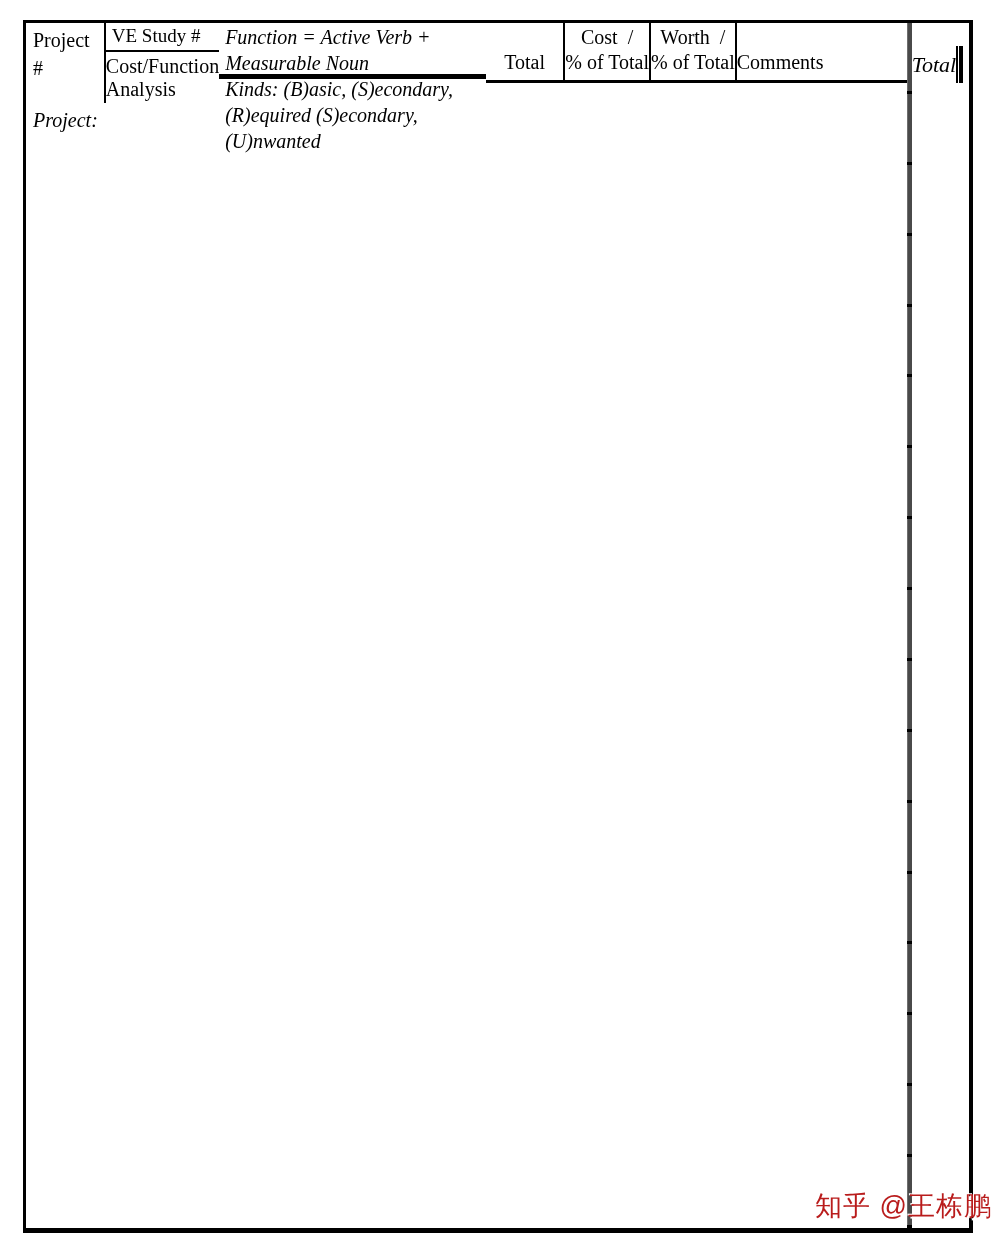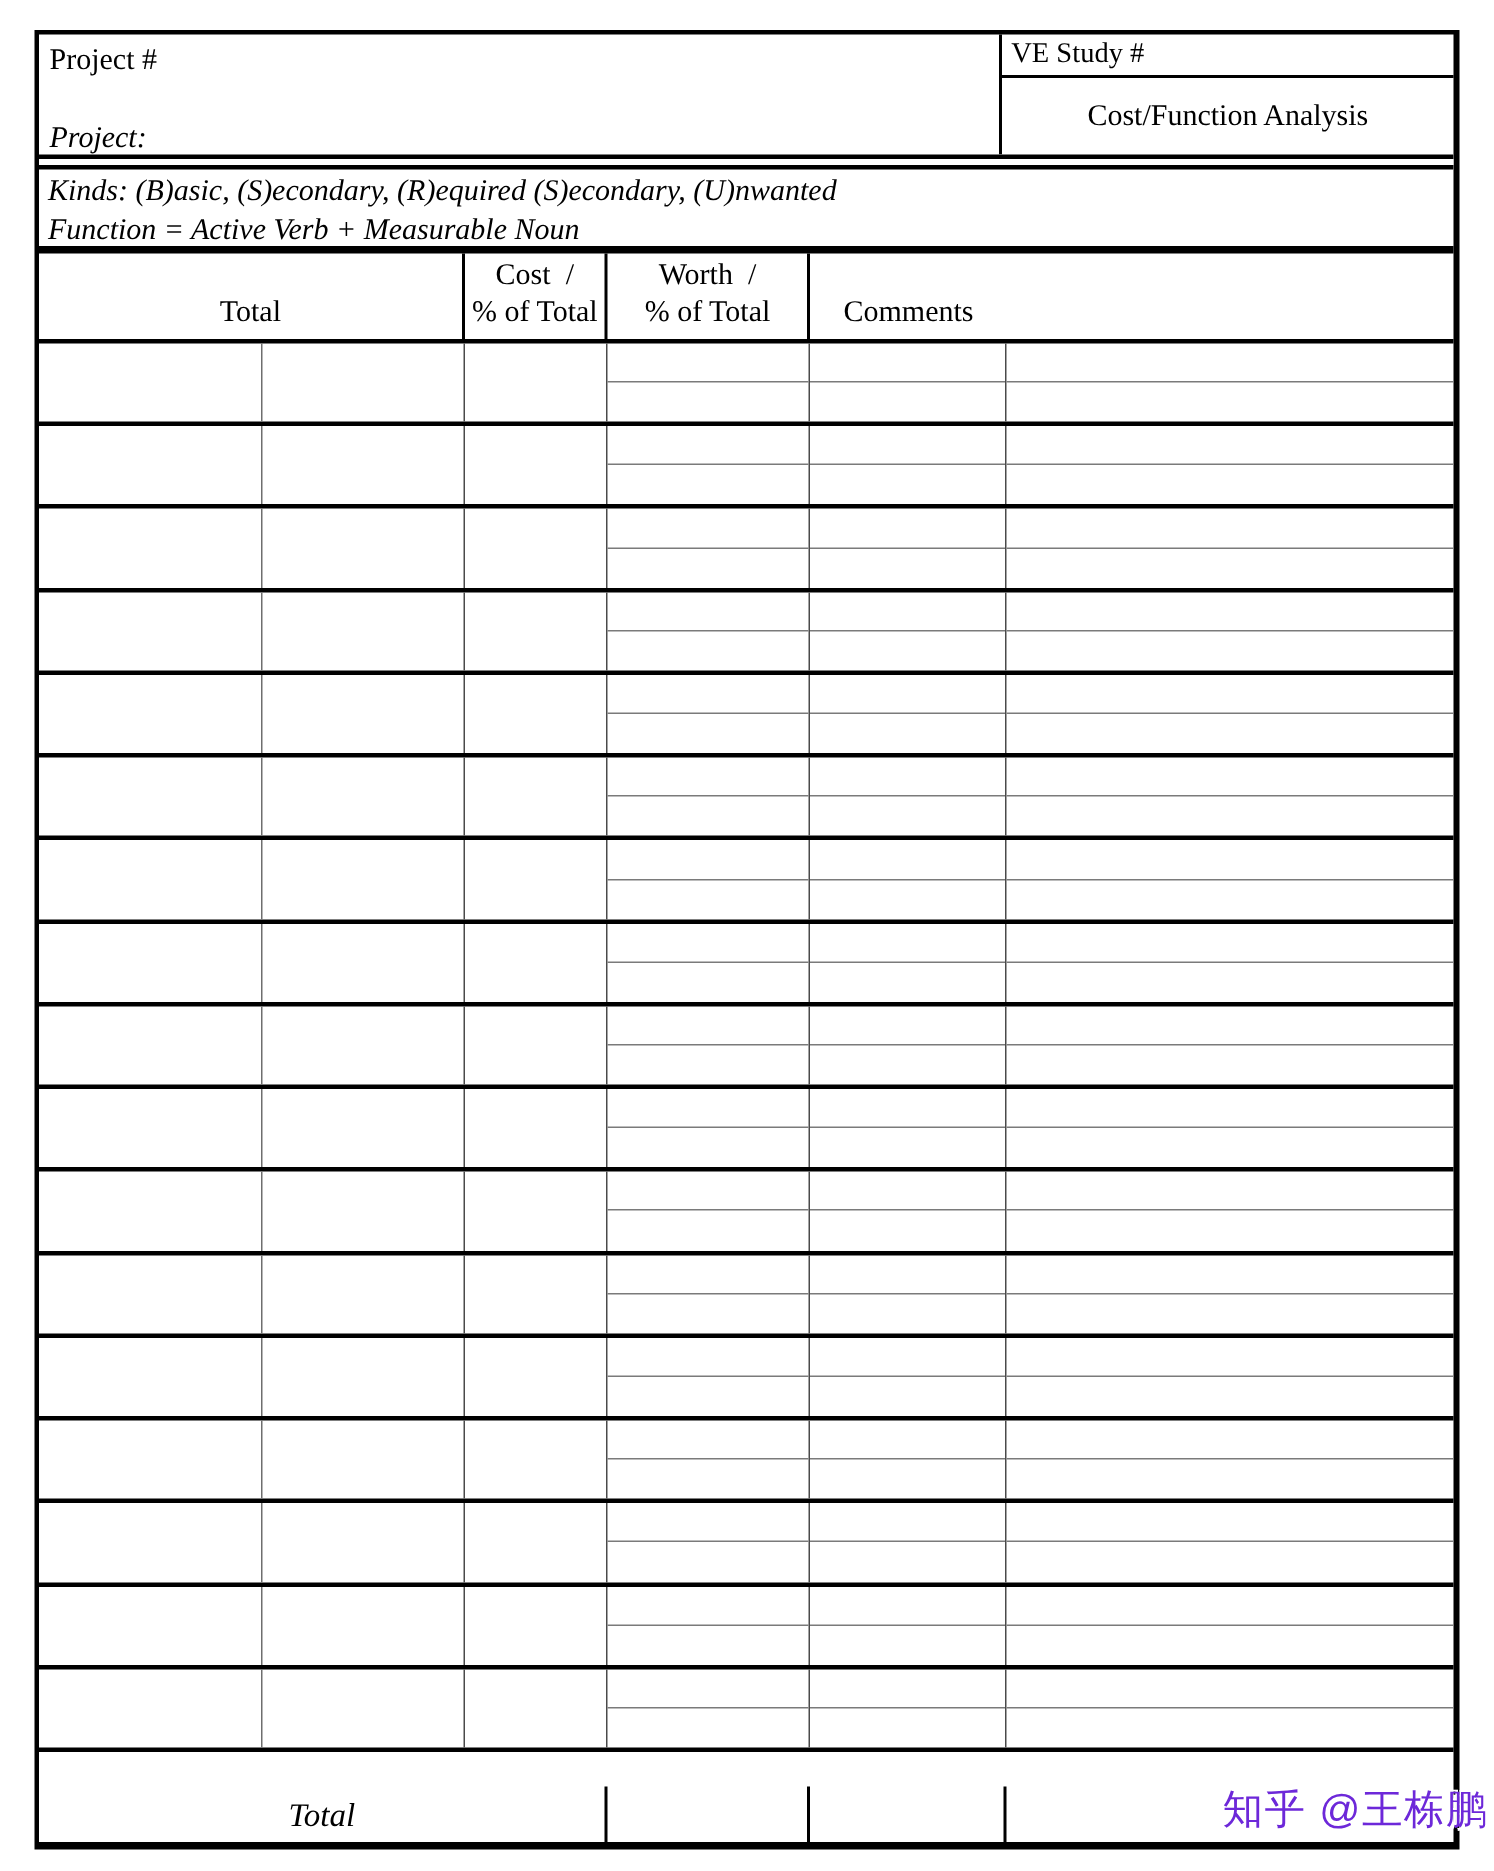--- a/index.html
+++ b/index.html
@@ -18,21 +18,21 @@
   .form-table {
     position: absolute;
     left: 23px;
     top: 20px;
     width: 950px;
     height: 1213px;
     border: 3px solid #000;
     border-right-width: 4px;
     border-bottom-width: 5px;
     display: flex;
-    flex-direction: column;
+    flex-direction: row;
     background: #fff;
   }
 
   
   .row-top { height: 80px; display: flex; }
   .project-cell {
     width: 68.1%;
     border-right: 2px solid #000;
     padding: 3px 6px 0 7px;
     font-size: 20px;
@@ -127,21 +127,21 @@
   .total-cell.last { border-right: none; }
 
   
   .watermark {
     position: absolute;
     right: 4px;
     top: 1188px;
     font-family: "Liberation Sans", "DejaVu Sans", sans-serif;
     font-size: 27px;
     letter-spacing: 1px;
-    color: #6d28d9;
+    color: #b91c1c;
     text-shadow: 2px 2px 0 #ffffff, -1px -1px 0 #ffffff;
     z-index: 5;
     pointer-events: none;
   }
 </style>
 </head>
 <body>
 
 <div class="page">
   <div class="form-table">
@@ -153,22 +153,22 @@
       </div>
       <div class="ve-section">
         <div class="ve-study">VE Study #</div>
         <div class="form-title">Cost/Function Analysis</div>
       </div>
     </div>
 
     <div class="double-divider"></div>
 
     <div class="instructions">
+      <div>Function = Active Verb + Measurable Noun</div>
       <div>Kinds: (B)asic, (S)econdary, (R)equired (S)econdary, (U)nwanted</div>
-      <div>Function = Active Verb + Measurable Noun</div>
     </div>
 
     <div class="col-headers">
       <div class="hdr-cell">
         <div class="hdr-line">Total</div>
       </div>
       <div class="hdr-cell">
         <div class="hdr-line">Cost  /</div>
         <div class="hdr-line">% of Total</div>
       </div>

